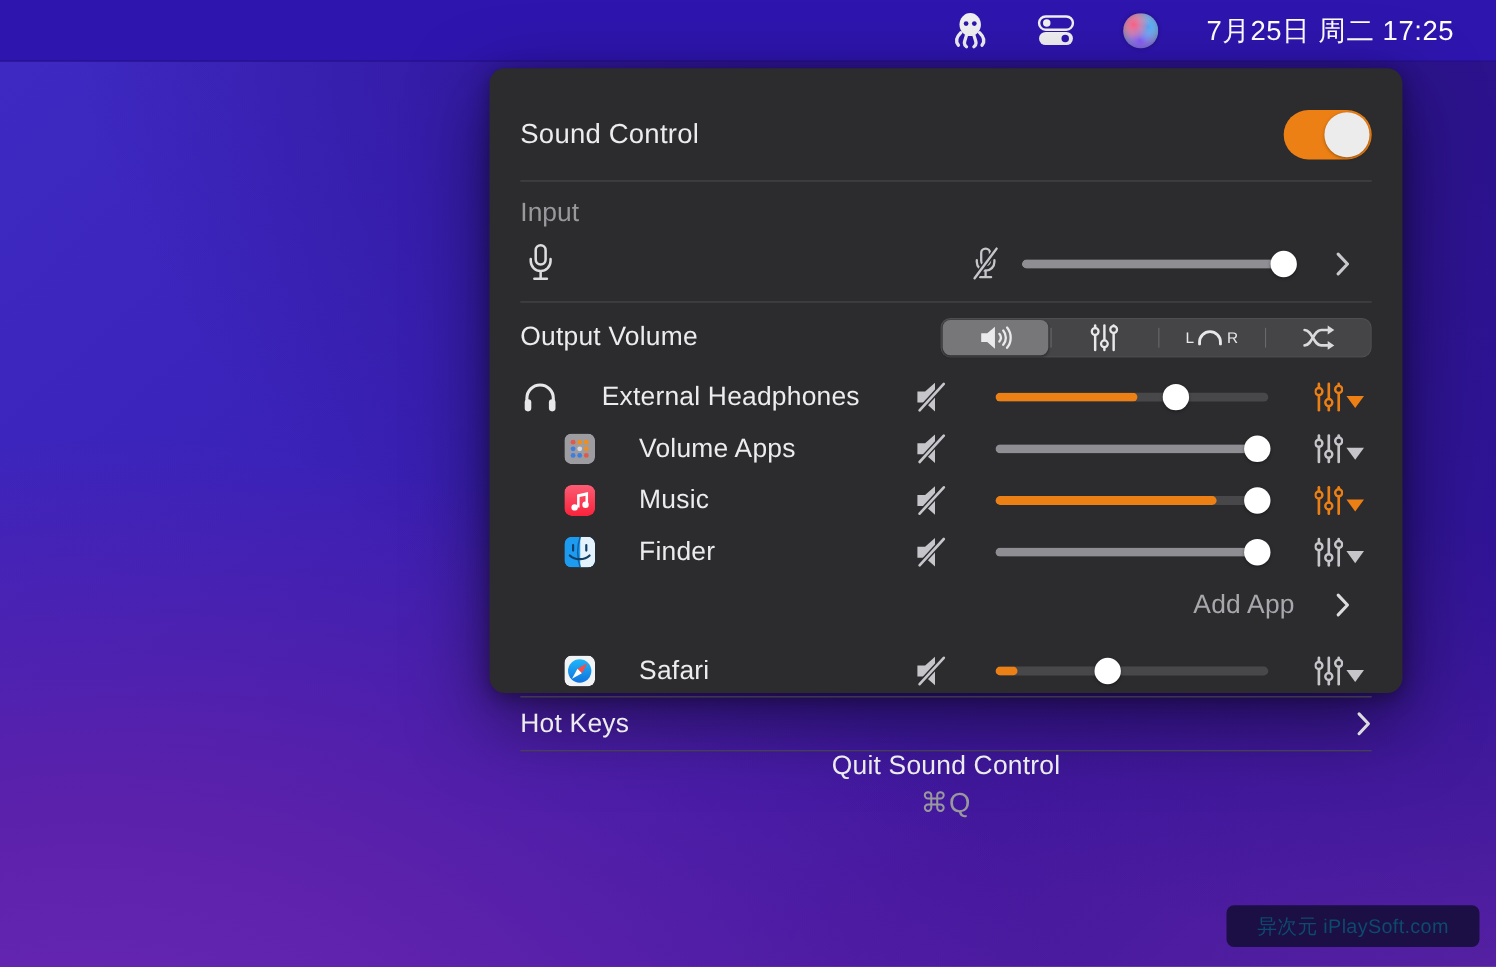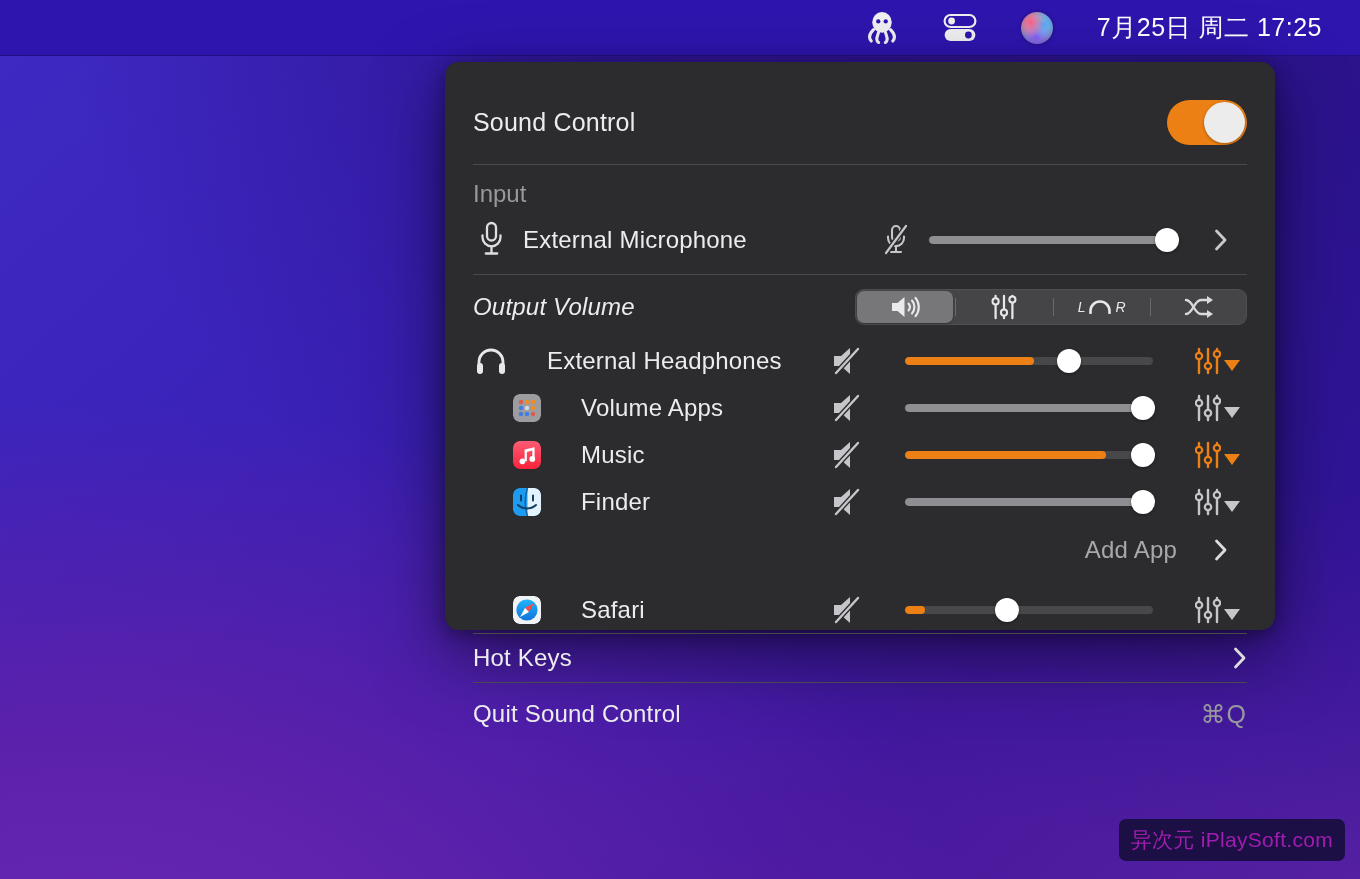--- a/index.html
+++ b/index.html
@@ -59,21 +59,21 @@
   .title-row{height:84px;}
   .title-row .row-label{font-size:25px;}
   
   .toggle{width:80px;height:45px;border-radius:23px;background:#6a6a6e;position:relative;flex:none;}
   .toggle.active{background:var(--accent);}
   .toggle-knob{position:absolute;top:2px;left:2px;width:41px;height:41px;border-radius:50%;background:#ececec;box-shadow:0 1px 3px rgba(0,0,0,.35);transition:left .1s;}
   .toggle.active .toggle-knob{left:37px;}
   
   .section-label{font-size:24px;color:var(--txt-dim);margin-top:13px;height:32px;display:flex;align-items:center;flex:none;}
   .input-row{height:60px;margin-bottom:4px;}
-  .output-header{height:60px;margin-top:2px;font-style:italic;}
+  .output-header{height:60px;margin-top:2px;}
   .device-icon{width:36px;display:flex;justify-content:center;margin-right:14px;flex:none;}
   .app-icon{width:28px;height:28px;margin:0 16px 0 40px;flex:none;border-radius:6.5px;overflow:hidden;}
   .mute-btn{width:34px;display:flex;justify-content:center;margin-right:16px;flex:none;}
   
   .slider{position:relative;width:248px;height:24px;flex:none;}
   .slider .track{position:absolute;left:0;right:0;top:8px;height:8px;border-radius:4px;background:var(--track);overflow:hidden;}
   .slider .fill{position:absolute;left:0;top:0;bottom:0;border-radius:4px;background:var(--meter-gray);}
   .slider .sknob{position:absolute;top:0;width:24px;height:24px;border-radius:50%;background:#fff;box-shadow:0 1px 3px rgba(0,0,0,.4);}
   
   .eqbtn{display:flex;align-items:center;margin-left:18px;width:52px;flex:none;color:var(--icon-gray);cursor:default;}
@@ -86,28 +86,28 @@
   .segment{flex:1;height:32px;margin:2px 0;display:flex;align-items:center;justify-content:center;border-radius:7px;}
   .segment.selected{background:#77777a;margin:2px;box-shadow:0 1px 2px rgba(0,0,0,.3);}
   .seg-div{width:1px;height:18px;background:#69696c;flex:none;}
   .balance-seg{gap:3px;color:#e8e8ea;font-size:14px;font-weight:500;}
   
   .addapp-row{height:48px;justify-content:flex-end;margin-top:1px;margin-bottom:12px;}
   .addapp-row .row-label{color:#a8a8ac;}
   .menu-row{height:48px;}
   .menu-row:first-of-type{margin-top:8px;}
   .settings-row{margin-bottom:22px;}
-  .quit-row{height:62px;}
+  .quit-row{height:62px;flex-direction:column;}
   .shortcut{font-size:25px;color:var(--txt-dim);letter-spacing:1px;}
   
   .watermark{
     position:absolute;right:15px;bottom:18px;
     background:rgba(20,14,56,.88);
-    border-radius:7px;padding:7px 12px;
-    color:#a21caf;font-size:21px;letter-spacing:.3px;
+    border-radius:7px;padding:7px 28px;
+    color:#0c4a6e;font-size:18px;letter-spacing:.3px;
   }
 </style>
 </head>
 <body>
 
 <div class="menubar">
   <span class="mb-icon">
     <svg width="34" height="34" viewBox="0 0 30 30">
       <ellipse cx="15" cy="10" rx="8.6" ry="9.2" fill="#f0f0f2"></ellipse>
       <circle cx="11.7" cy="9.2" r="1.9" fill="#2e15ae"></circle>
@@ -148,21 +148,20 @@
     <span class="device-icon">
       <svg width="27" height="38" viewBox="0 0 27 38">
         <g stroke="#dedee0" stroke-width="2.3" fill="none" stroke-linecap="round">
           <rect x="9" y="2" width="9" height="17.5" rx="4.5"></rect>
           <path d="M4.5 14.5 v1.8 a9 9 0 0 0 18 0 v-1.8"></path>
           <line x1="13.5" y1="25.5" x2="13.5" y2="31.5"></line>
           <line x1="7.8" y1="32.5" x2="19.2" y2="32.5"></line>
         </g>
       </svg>
     </span>
-    <span class="row-label">External Microphone</span>
     <span class="flex-sp"></span>
     <span class="mute-btn">
       <svg width="30" height="34" viewBox="0 0 30 34">
         <g stroke="#c6c6ca" stroke-width="2.1" fill="none" stroke-linecap="round">
           <rect x="11" y="3" width="8" height="15" rx="4"></rect>
           <path d="M7 13.5 v1.6 a8 8 0 0 0 16 0 v-1.6"></path>
           <line x1="15" y1="23" x2="15" y2="28"></line>
           <line x1="10" y1="29" x2="20" y2="29"></line>
         </g>
         <line x1="5" y1="30" x2="25" y2="3" stroke="#2c2b2e" stroke-width="5"></line>

